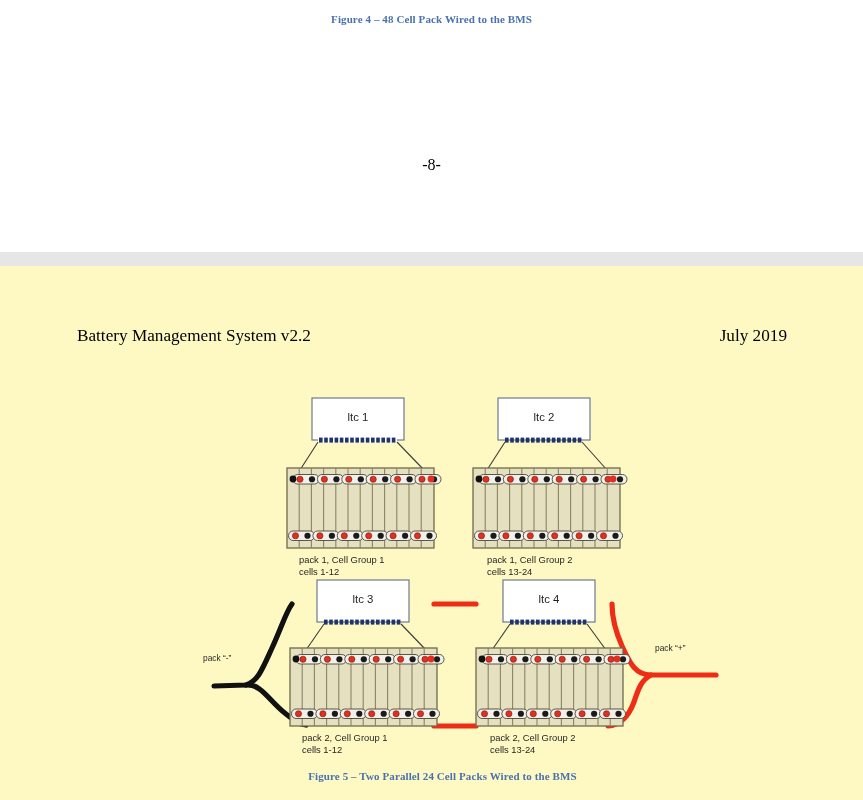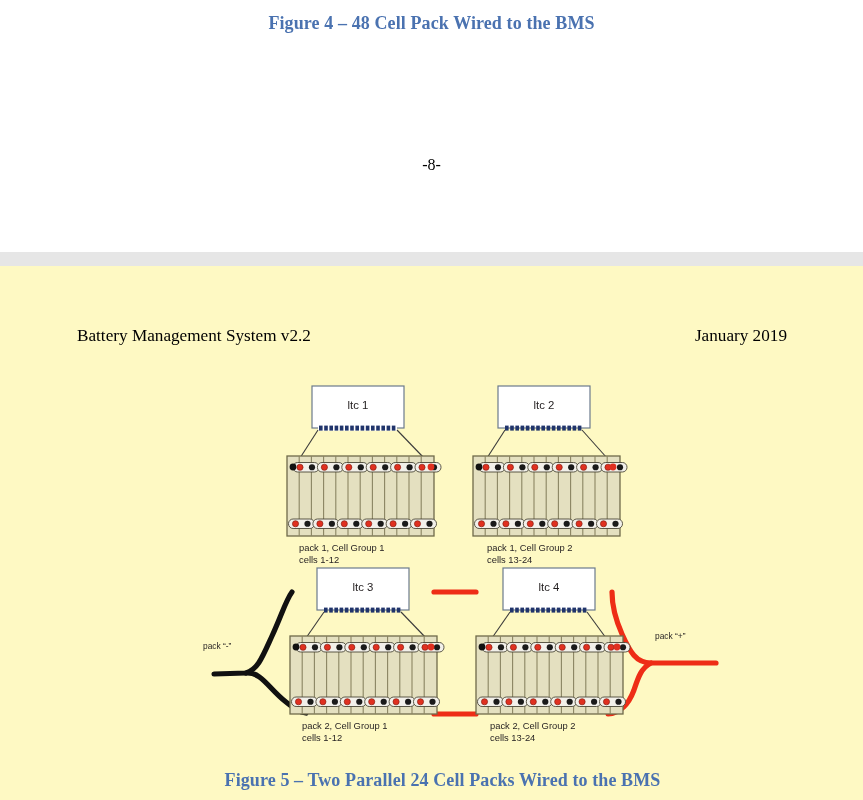--- a/index.html
+++ b/index.html
@@ -21,21 +21,21 @@
   .page-a {
     position: absolute;
     left: 0; top: 0;
     width: 863px; height: 252px;
     background: #ffffff;
   }
   .fig-caption {
     color: #4a72b0;
     font-family: "Liberation Serif", serif;
     font-weight: bold;
-    font-size: 18px;
+    font-size: 11px;
     text-align: center;
     letter-spacing: .1px;
   }
   .body-par {
     position: absolute;
     left: 77px;
     top: 44px;
     width: 760px;
     font-family: "Liberation Serif", serif;
     font-size: 17.6px;
@@ -73,21 +73,21 @@
     width: 863px;
     font-family: "Liberation Serif", serif;
     font-size: 17.2px;
   }
   .run-head .left  { position: absolute; left: 77px; }
   .run-head .right { position: absolute; right: 76px; }
 
   
   .figure-stage {
     position: absolute;
-    left: 0; top: 106px;
+    left: 0; top: 118px;
     width: 863px; height: 370px;
   }
   .svg-figure { display: block; }
 
   .fig5-caption {
     position: absolute;
     left: 0; top: 504px;
     width: 863px;
     padding-left: 11px;
   }
@@ -119,21 +119,21 @@
 
   <div class="page-num">-8-</div>
 </div>
 
 <div class="page-gap"></div>
 
 <div class="page-b">
 
   <div class="run-head">
     <span class="left">Battery Management System v2.2</span>
-    <span class="right">January 2019</span>
+    <span class="right">July 2019</span>
   </div>
 
   <div class="figure-stage">
     <svg class="svg-figure" width="863" height="370" viewBox="0 0 863 370" xmlns="http://www.w3.org/2000/svg">
 
       <defs>
         <g id="linkbar">
           <rect x="0" y="0" width="26" height="9.5" rx="4.6" ry="4.6" fill="#f2f0ea" stroke="#4a4636" stroke-width="0.9"></rect>
           <circle cx="7" cy="4.75" r="3.1" fill="#e03020" stroke="#7a1508" stroke-width="0.6"></circle>
           <circle cx="19" cy="4.75" r="3.1" fill="#1a1a1a"></circle>

